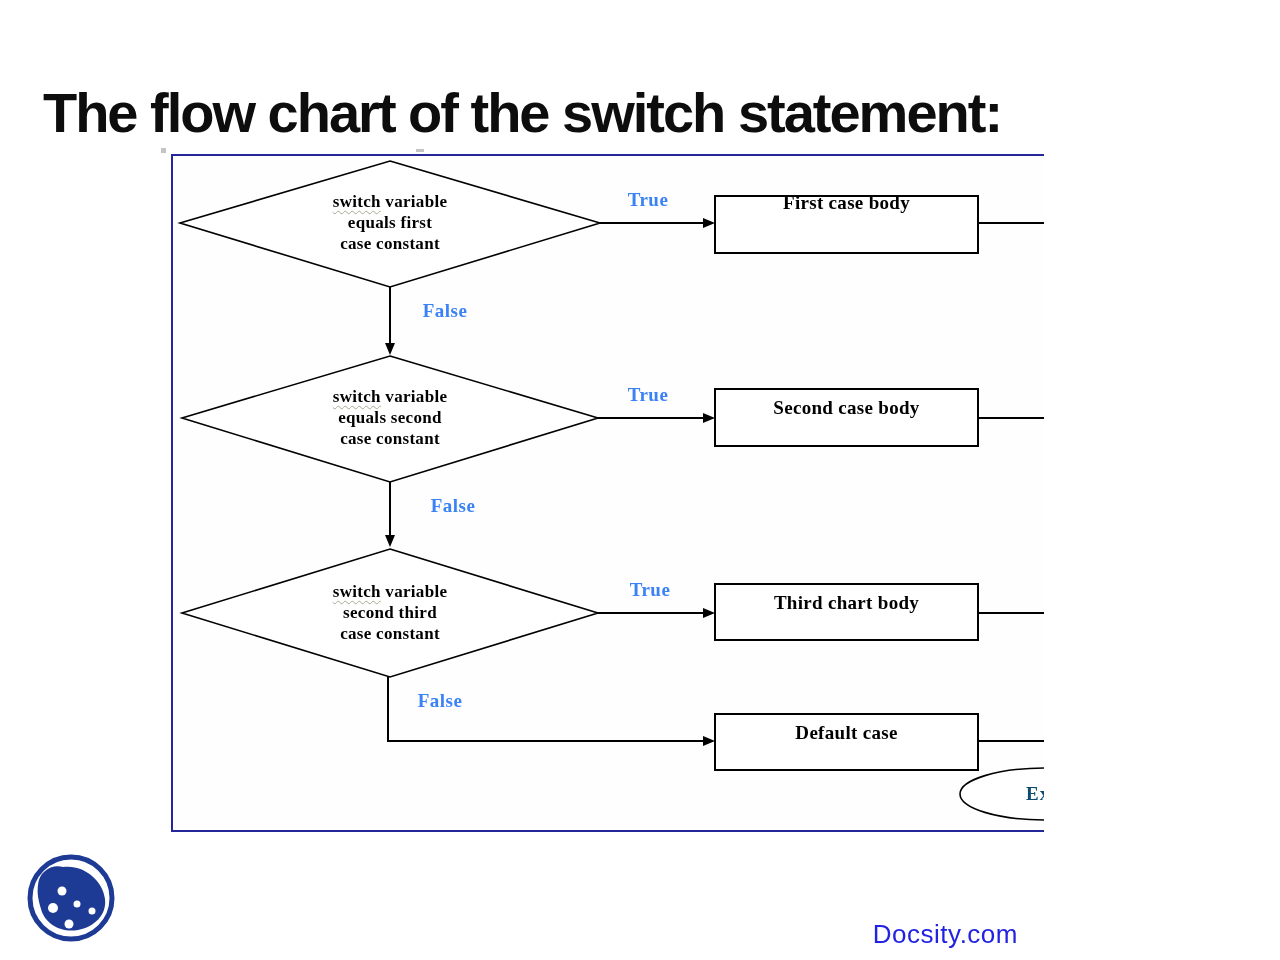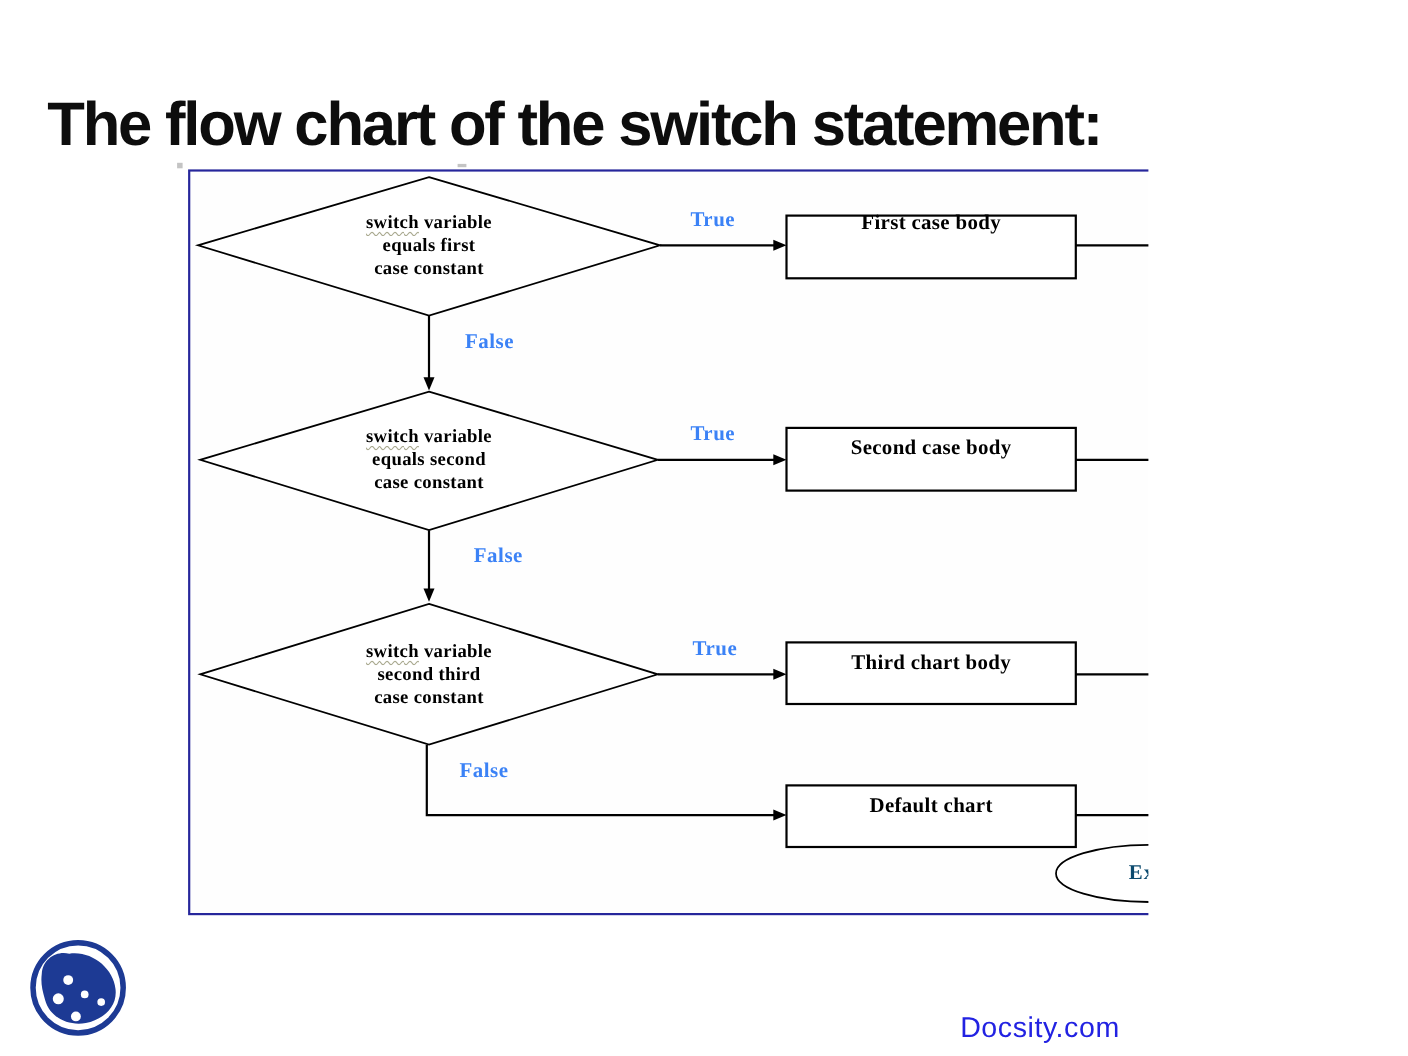--- a/index.html
+++ b/index.html
@@ -110,21 +110,21 @@
     </div>
     <div class="dtext" style="left:97px; top:425px;">
       <div><span class="squig">switch</span> <span>variable</span></div>
       <div>second third</div>
       <div>case constant</div>
     </div>
 
     <div class="btext" style="left:542px; top:36px;">First case body</div>
     <div class="btext" style="left:542px; top:241px;">Second case body</div>
     <div class="btext" style="left:542px; top:436px;">Third chart body</div>
-    <div class="btext" style="left:542px; top:566px;">Default chart</div>
+    <div class="btext" style="left:542px; top:566px;">Default case</div>
 
     <div class="xtext" style="left:797px; top:627px;">Exit</div>
 
     <div class="elabel" style="left:433px; top:33px;">True</div>
     <div class="elabel" style="left:433px; top:228px;">True</div>
     <div class="elabel" style="left:435px; top:423px;">True</div>
     <div class="elabel" style="left:230px; top:144px;">False</div>
     <div class="elabel" style="left:238px; top:339px;">False</div>
     <div class="elabel" style="left:225px; top:534px;">False</div>
   </div>

